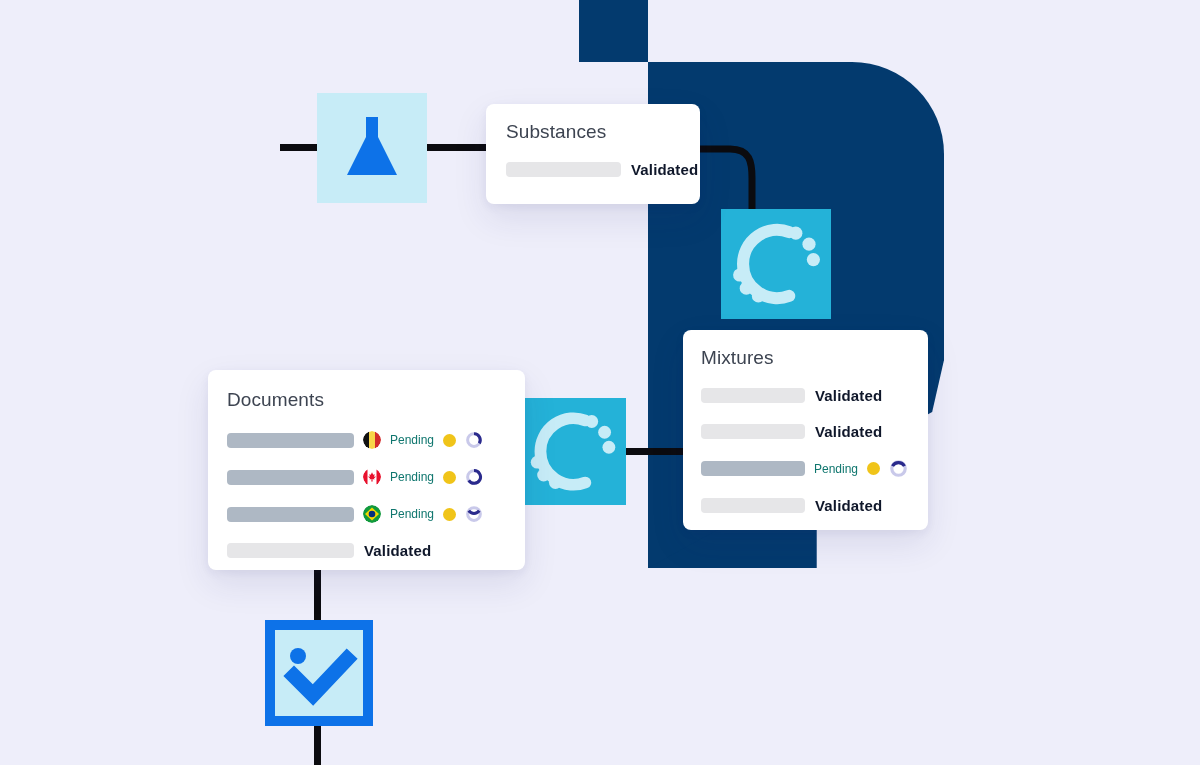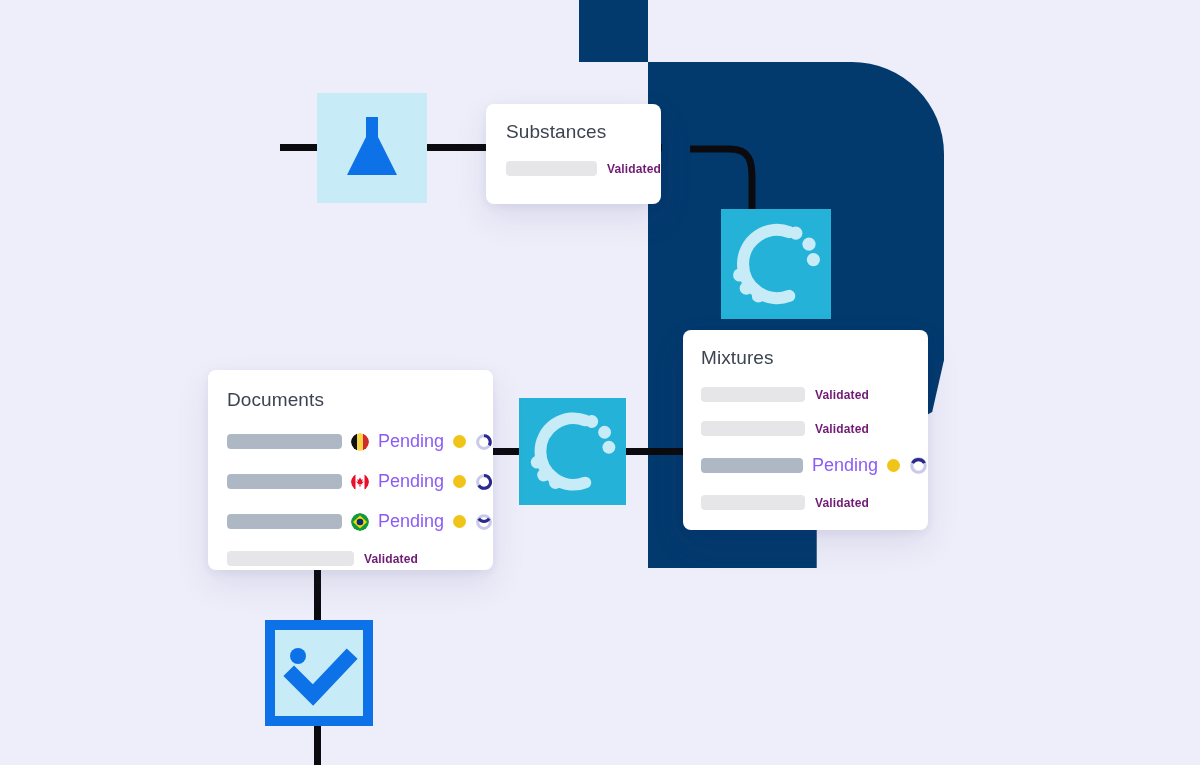--- a/index.html
+++ b/index.html
@@ -104,55 +104,55 @@
     box-sizing: border-box;
   }
   .card-title {
     color: #3d4451;
     font-size: 19px;
     font-weight: 400;
     letter-spacing: .1px;
   }
   .card-substances {
     left: 486px; top: 104px;
-    width: 175px; height: 100px;
+    width: 214px; height: 100px;
     padding: 17px 0 0 20px;
   }
   .card-documents {
     left: 208px; top: 370px;
-    width: 285px; height: 200px;
+    width: 317px; height: 200px;
     padding: 19px 0 0 19px;
   }
   .card-mixtures {
     left: 683px; top: 330px;
     width: 245px; height: 200px;
     padding: 17px 0 7px 18px;
   }
 
   .row {
     display: flex;
     align-items: center;
   }
   .bar {
     border-radius: 4px;
     height: 15px;
   }
   .bar-light { background: #e6e6e8; }
   .bar-dark  { background: #aeb8c4; }
 
   .status-validated {
-    color: #701a75;
+    color: #0f172a;
     font-weight: bold;
-    font-size: 12px;
+    font-size: 15px;
     letter-spacing: .15px;
     text-align: center;
   }
   .status-pending {
-    color: #8b5cf6;
-    font-size: 18px;
+    color: #0f766e;
+    font-size: 12px;
   }
   .dot-yellow {
     width: 13px; height: 13px;
     border-radius: 50%;
     background: #f0c419;
     flex: none;
   }
   .spinner { flex: none; }
   .flag {
     width: 18px; height: 18px;

